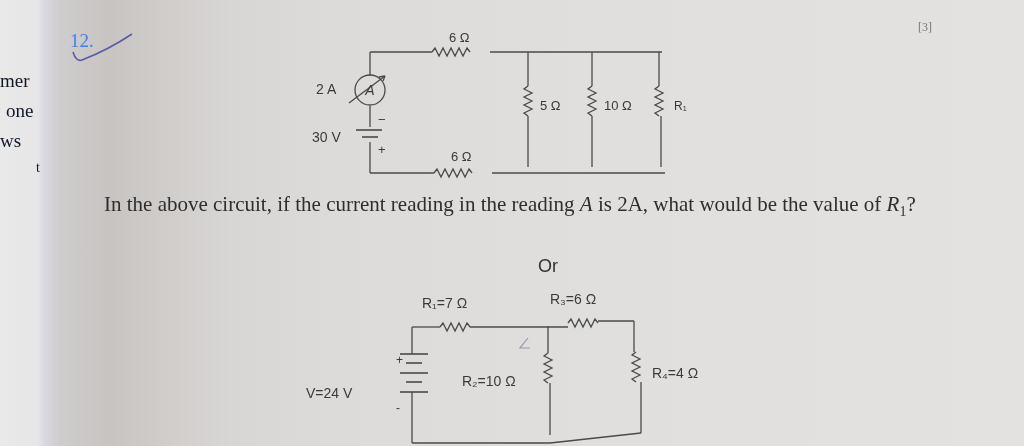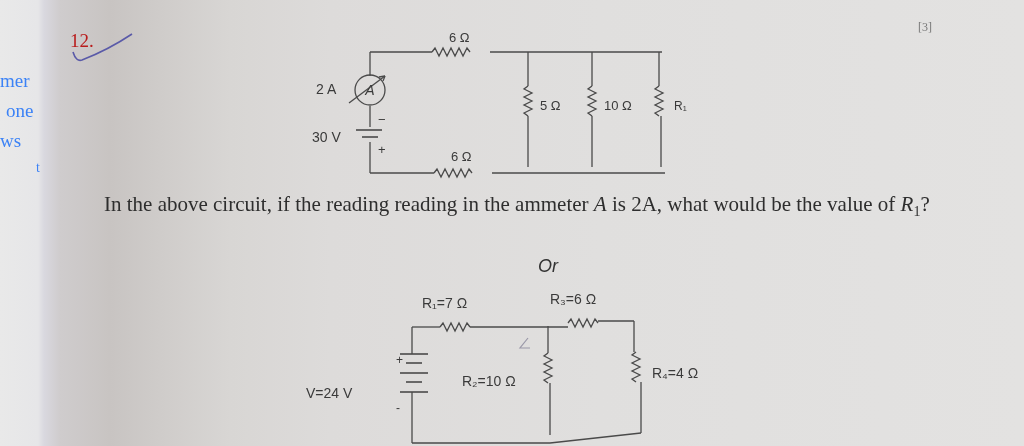--- a/index.html
+++ b/index.html
@@ -1,25 +1,25 @@
 <!DOCTYPE html>
 <html><head>
 <meta charset="utf-8">
 <style>
   html,body{margin:0;padding:0;}
   body{width:1024px;height:446px;overflow:hidden;position:relative;
     background:linear-gradient(90deg,#e9e9e9 0px,#e6e6e8 38px,#d9d8df 44px,#cfcccd 60px,#c8c4c2 110px,#cfccca 160px,#d8d6d4 230px,#dddbda 330px,#e0dfde 600px,#e3e2e1 1024px);
     font-family:"Liberation Sans",sans-serif;color:#3a3a3a;}
   .abs{position:absolute;}
-  .margin-frag{font-family:"Liberation Serif",serif;font-size:19px;color:#3b82f6;left:0;}
-  .qnum{left:70px;top:30px;font-family:"Liberation Serif",serif;font-size:19px;color:#b91c1c;}
+  .margin-frag{font-family:"Liberation Serif",serif;font-size:19px;color:#0f172a;left:0;}
+  .qnum{left:70px;top:30px;font-family:"Liberation Serif",serif;font-size:19px;color:#3b82f6;}
   .marks{left:918px;top:20px;font-family:"Liberation Serif",serif;font-size:12px;color:#777;}
   .question{left:104px;top:190px;width:860px;font-family:"Liberation Serif",serif;font-size:21px;line-height:29px;color:#2e2e2e;}
   .question i{font-style:italic;}
-  .or{left:538px;top:256px;font-family:"Liberation Sans",sans-serif;font-style:italic;font-size:18px;color:#333;}
+  .or{left:538px;top:256px;font-family:"Liberation Sans",sans-serif;font-size:18px;color:#333;}
   svg text{font-family:"Liberation Sans",sans-serif;fill:#3a3a3a;}
 </style>
 </head>
 <body>
 
 <div class="abs margin-frag" style="top:70px;">mer</div>
 <div class="abs margin-frag" style="top:100px;left:6px;text-align:center;">one</div>
 <div class="abs margin-frag" style="top:130px;">ws</div>
 <div class="abs margin-frag" style="top:160px;left:36px;font-size:14px;">t</div>
 
@@ -69,21 +69,21 @@
   <text x="78" y="104" font-size="13">−</text>
   <text x="78" y="134" font-size="13">+</text>
   <text x="149" y="22" font-size="13">6 Ω</text>
   <text x="151" y="141" font-size="13">6 Ω</text>
   <text x="240" y="90" font-size="13">5 Ω</text>
   <text x="304" y="90" font-size="13">10 Ω</text>
   <text x="374" y="90" font-size="12">R₁</text>
 </svg>
 
 <div class="abs question">
-  <span>In the above circuit, if the reading reading in the ammeter </span><i>A</i><span> is 2A, what would be the value of </span><i>R</i><sub style="font-size:14px;">1</sub><span>?</span>
+  <span>In the above circuit, if the current reading in the reading </span><i>A</i><span> is 2A, what would be the value of </span><i>R</i><sub style="font-size:14px;">1</sub><span>?</span>
 </div>
 
 <div class="abs or">Or</div>
 
 <svg class="abs" style="left:300px;top:250px;" width="450" height="196" viewBox="0 0 450 196">
   <g stroke="#4a4a4a" stroke-width="1.3" fill="none">
 
     <path d="M112 77 V104"></path>
     <path d="M112 150 V193"></path>
 

